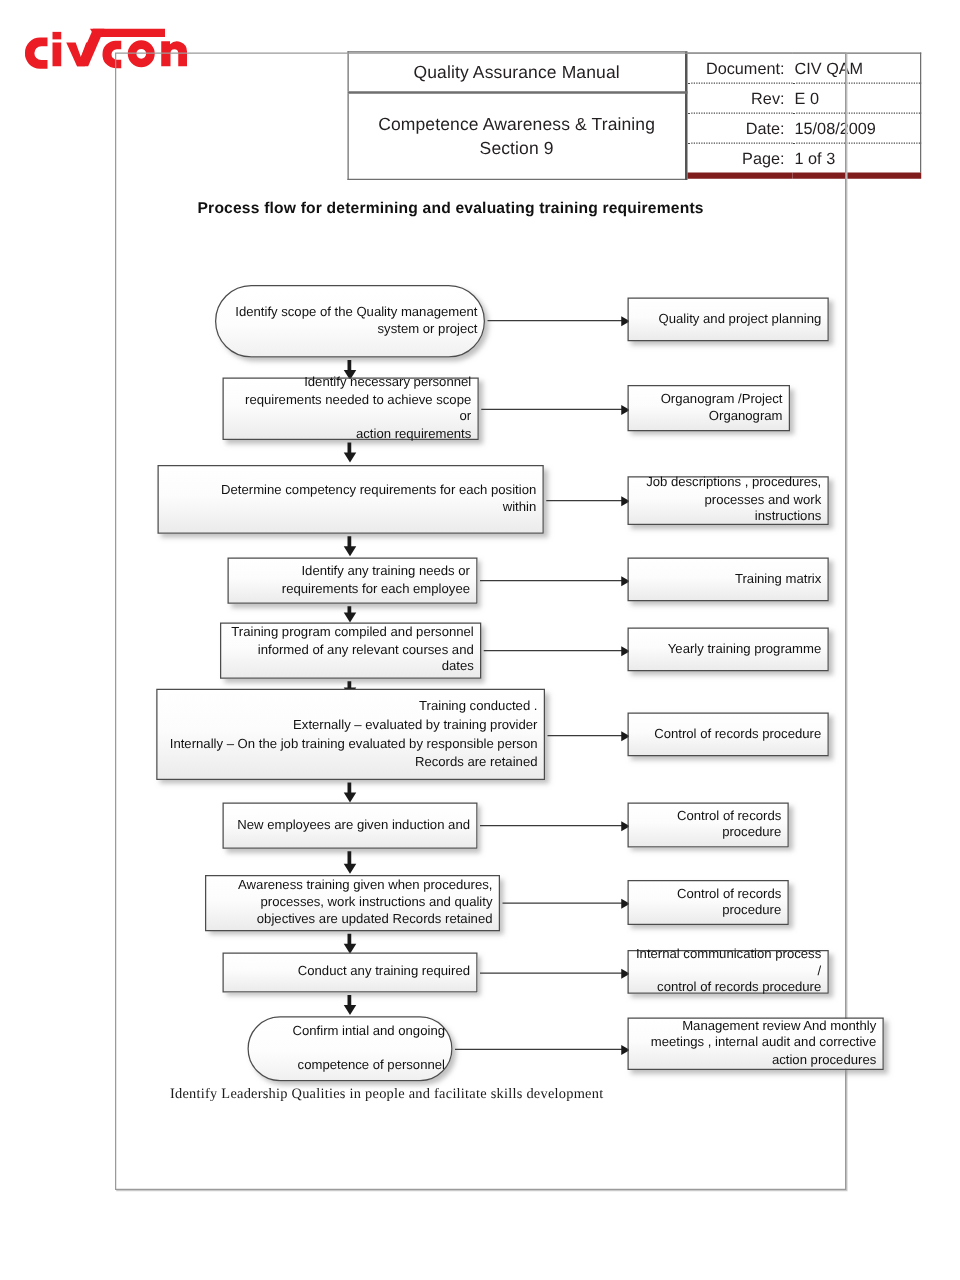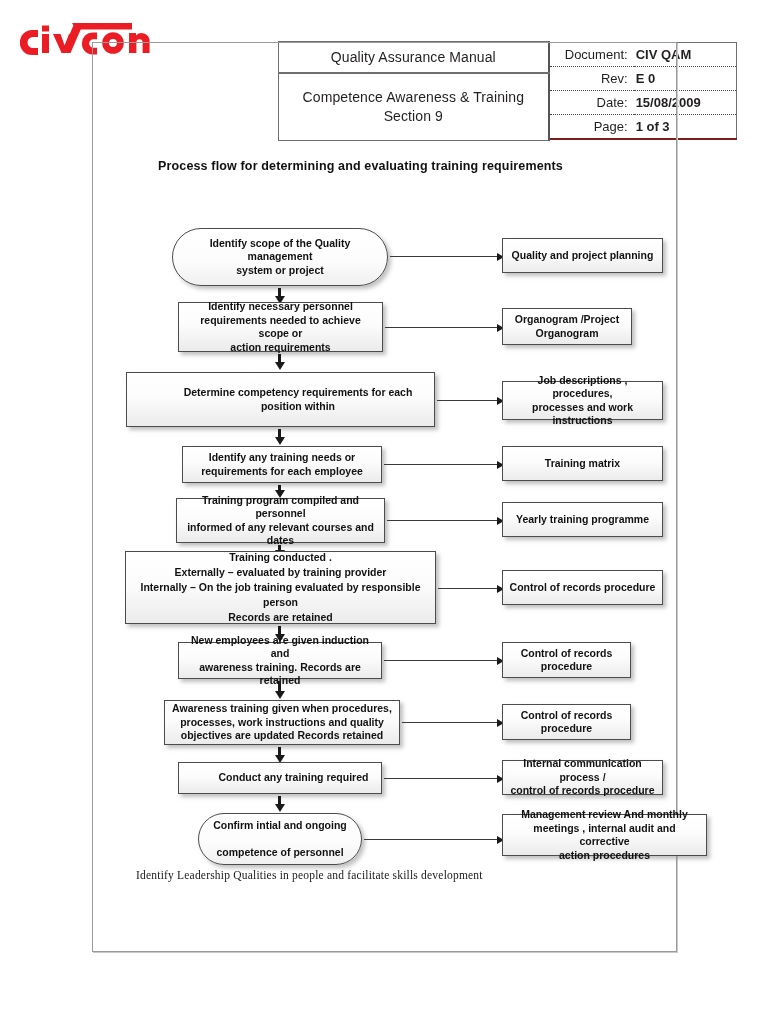--- a/index.html
+++ b/index.html
@@ -59,30 +59,30 @@
     height: 23.2px;
     font-size: 13px;
   }
   .hdr-lbl {
     text-align: right;
     padding-right: 6px !important;
     width: 78px;
     color: #231f20;
   }
   .hdr-val {
-    font-weight: bold;
+    font-weight: normal;
     text-align: left;
     padding-left: 2px !important;
   }
   .hdr-row-sep td {
     border-bottom: 1px dotted #4a4a4a;
   }
   .hdr-right-outer {
     border-top: 1px solid #6f6f6f;
-    border-bottom: 2px solid #7f1d1d;
+    border-bottom: 5px solid #7f1d1d;
     border-right: 1px solid #6f6f6f;
   }
 
   
   #page-frame {
     position: absolute;
     left: 92px;
     top: 42px;
     width: 585px;
     height: 910px;
@@ -107,26 +107,25 @@
   
   .node {
     position: absolute;
     box-sizing: border-box;
     border: 1px solid #4c4c4c;
     background: linear-gradient(to bottom, #ffffff 0%, #fcfcfc 45%, #ebebeb 100%);
     box-shadow: 3px 3px 4px rgba(140,140,140,.55);
     display: flex;
     align-items: center;
     justify-content: center;
-    text-align: center;
+    text-align: right;
     font-size: 10.5px;
     line-height: 13.5px;
     color: #111;
     padding: 2px 5px;
-    font-weight: bold;
   }
   .node.rounded {
     border-radius: 42px;
     background: linear-gradient(to bottom, #ffffff 0%, #fdfdfd 55%, #f0f0f0 100%);
   }
   .node .txt { display:block; width: 100%; }
   .node.wide-line { line-height: 15px; }
 
   
   .v-arrow {
@@ -317,21 +316,20 @@
 </div>
 <div class="h-arrow" style="left:438px; top:588px; width:60px;"></div>
 <div class="node" style="left:502px; top:570px; width:161px; height:35px;">
   <span class="txt">Control of records procedure</span>
 </div>
 <div class="v-arrow" style="left:278px; top:626px; height:9px;"></div>
 
 <div class="node" style="left:178px; top:642px; width:204px; height:37px;">
   <span class="txt">
     <span>New employees are given induction and</span><br>
-    <span>awareness training. Records are retained</span>
   </span>
 </div>
 <div class="h-arrow" style="left:384px; top:660px; width:114px;"></div>
 <div class="node" style="left:502px; top:642px; width:129px; height:36px;">
   <span class="txt">
     <span>Control of records</span><br>
     <span>procedure</span>
   </span>
 </div>
 <div class="v-arrow" style="left:278px; top:681px; height:11px;"></div>

